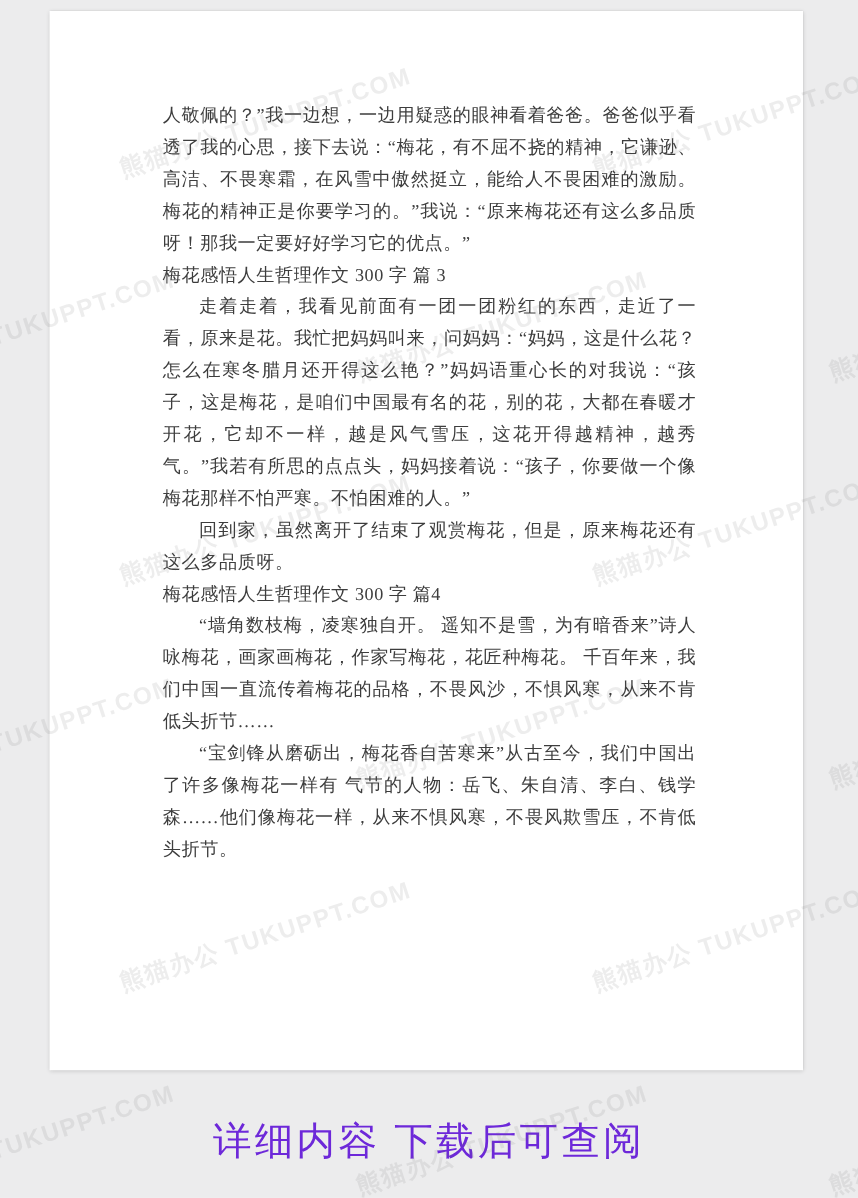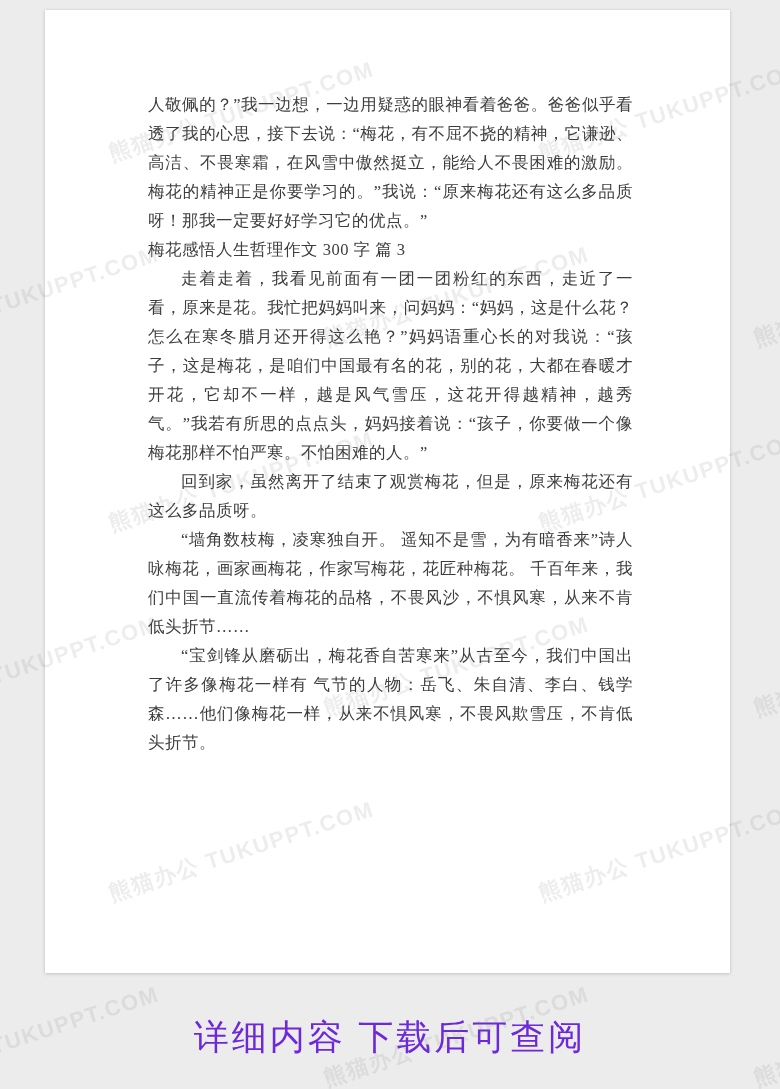--- a/index.html
+++ b/index.html
@@ -66,20 +66,21 @@
 </head>
 <body>
 
 <div class="canvas">
   <div class="doc-page">
     <div class="doc-body">
         <p class="">人敬佩的？”我一边想，一边用疑惑的眼神看着爸爸。爸爸似乎看透了我的心思，接下去说：“梅花，有不屈不挠的精神，它谦逊、高洁、不畏寒霜，在风雪中傲然挺立，能给人不畏困难的激励。梅花的精神正是你要学习的。”我说：“原来梅花还有这么多品质呀！那我一定要好好学习它的优点。”</p>
         <p class="heading">梅花感悟人生哲理作文 300 字 篇 3</p>
         <p class="indent">走着走着，我看见前面有一团一团粉红的东西，走近了一看，原来是花。我忙把妈妈叫来，问妈妈：“妈妈，这是什么花？怎么在寒冬腊月还开得这么艳？”妈妈语重心长的对我说：“孩子，这是梅花，是咱们中国最有名的花，别的花，大都在春暖才开花，它却不一样，越是风气雪压，这花开得越精神，越秀气。”我若有所思的点点头，妈妈接着说：“孩子，你要做一个像梅花那样不怕严寒。不怕困难的人。”</p>
         <p class="indent">回到家，虽然离开了结束了观赏梅花，但是，原来梅花还有这么多品质呀。</p>
+        <p class="heading">梅花感悟人生哲理作文 300 字 篇4</p>
         <p class="indent">“墙角数枝梅，凌寒独自开。 遥知不是雪，为有暗香来”诗人咏梅花，画家画梅花，作家写梅花，花匠种梅花。 千百年来，我们中国一直流传着梅花的品格，不畏风沙，不惧风寒，从来不肯低头折节……</p>
         <p class="indent">“宝剑锋从磨砺出，梅花香自苦寒来”从古至今，我们中国出了许多像梅花一样有 气节的人物：岳飞、朱自清、李白、钱学森……他们像梅花一样，从来不惧风寒，不畏风欺雪压，不肯低头折节。</p>
       </div>
   </div>
   <div class="watermark-layer">
       <div class="wm" style="left: 105px; top: 140px;">熊猫办公 TUKUPPT.COM</div>
       <div class="wm" style="left: 535px; top: 140px;">熊猫办公 TUKUPPT.COM</div>
       <div class="wm" style="left: -110px; top: 325px;">熊猫办公 TUKUPPT.COM</div>
       <div class="wm" style="left: 320px; top: 325px;">熊猫办公 TUKUPPT.COM</div>
       <div class="wm" style="left: 750px; top: 325px;">熊猫办公 TUKUPPT.COM</div>

